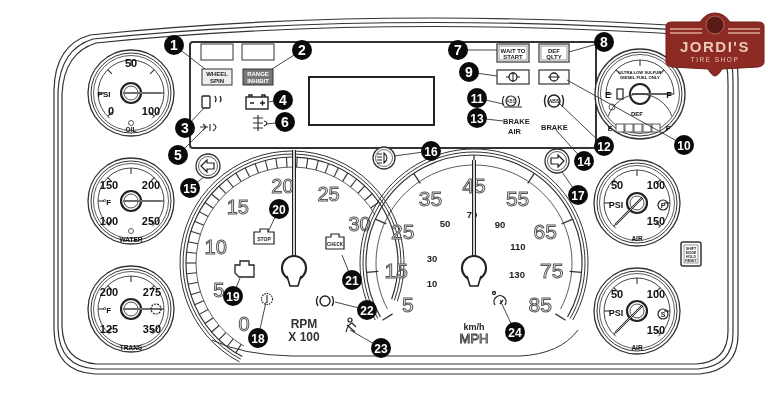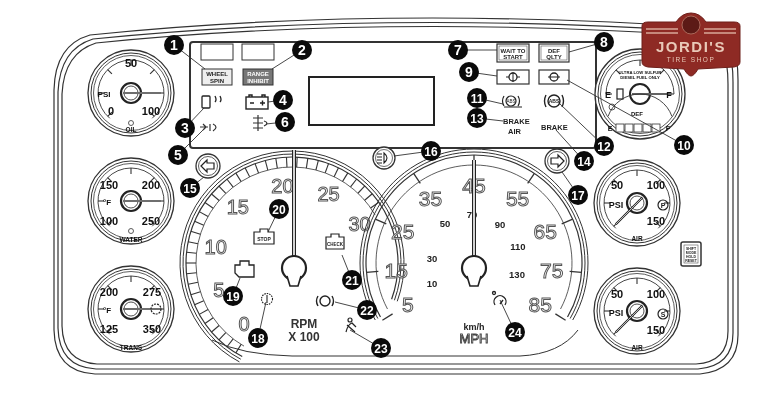--- a/index.html
+++ b/index.html
@@ -1,20 +1,20 @@
 <!DOCTYPE html>
 <html><head>
   <meta charset="utf-8">
   <style>
     html, body { margin: 0; padding: 0; background: #ffffff; }
     body { width: 768px; height: 402px; overflow: hidden; position: relative; font-family: "Liberation Sans", sans-serif; }
     #stage { position: absolute; left: 0; top: 0; width: 768px; height: 402px; }
     svg text { font-family: "Liberation Sans", sans-serif; }
     .logo {
-      position: absolute; left: 638px; top: 12px; width: 106px; height: 66px;
+      position: absolute; left: 662px; top: 12px; width: 106px; height: 66px;
     }
   </style>
 </head>
 <body>
 
 <svg id="stage" viewBox="0 0 768 402" width="768" height="402">
   <defs>
     <g id="needle-hub"></g>
   </defs>
 

